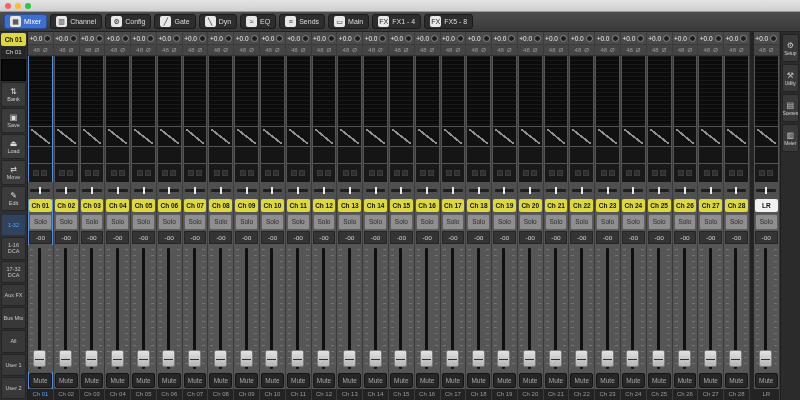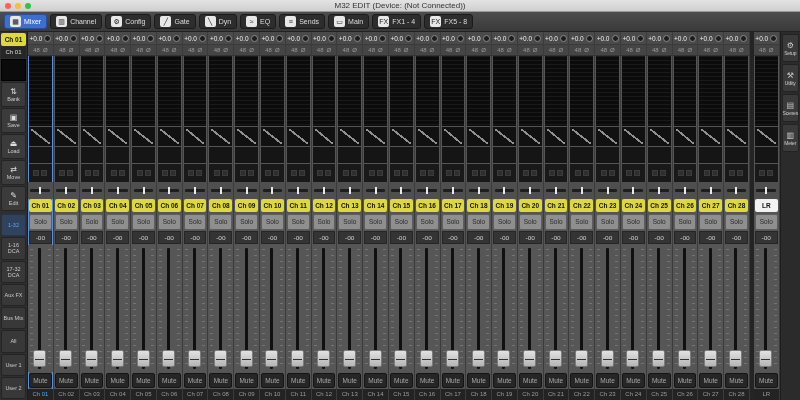--- a/index.html
+++ b/index.html
@@ -113,21 +113,20 @@
 <body>
 
 <div class="app">
 
   <div class="titlebar">
     <div class="traffic">
       <span class="dot red"></span>
       <span class="dot yellow"></span>
       <span class="dot green"></span>
     </div>
-    <div class="title-text">M32 EDIT (Device: (Not Connected))</div>
   </div>
 
   <div class="toolbar">
     <div style="display:flex;gap:3px;">
         <div class="tab active">
     <span class="tab-ic">▦</span>
     <span class="tab-label">Mixer</span>
   </div>
         <div class="tab">
     <span class="tab-ic">▥</span>

